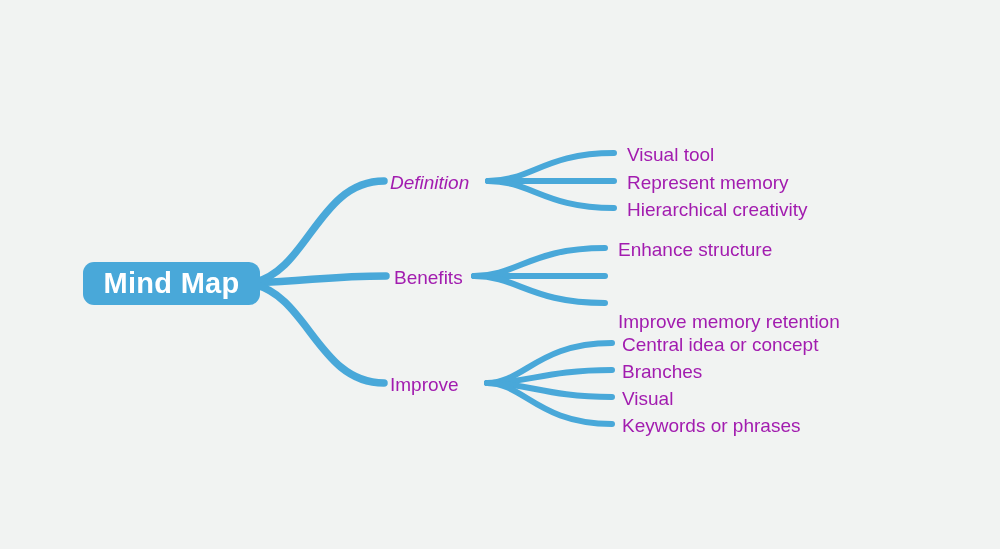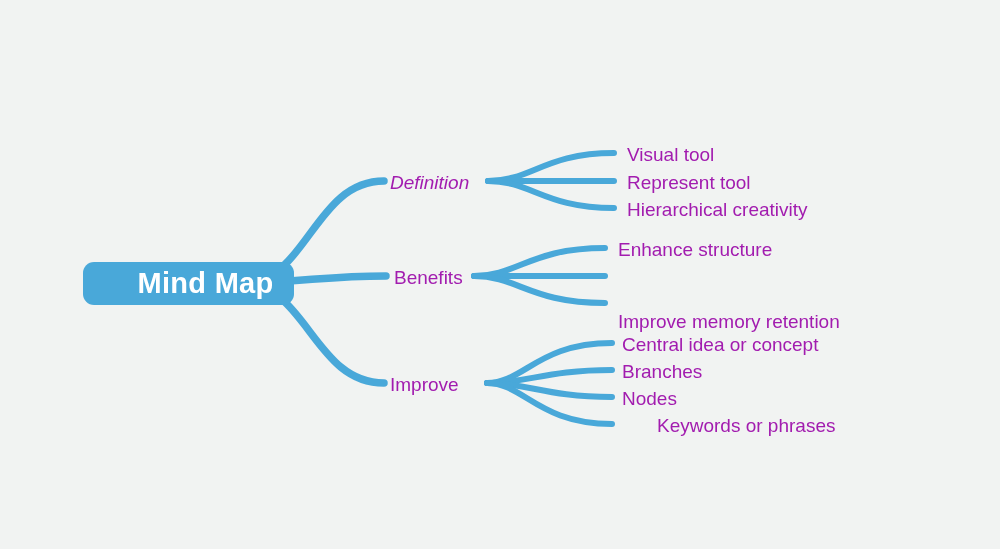--- a/index.html
+++ b/index.html
@@ -25,21 +25,20 @@
     background: #49a8d9;
     border-radius: 11px;
     display: flex;
     align-items: center;
     justify-content: center;
     color: #ffffff;
     font-size: 29px;
     font-weight: bold;
     letter-spacing: 0.3px;
     cursor: default;
-    padding-left: 34px;
   }
   .label {
     position: absolute;
     transform: translateY(-50%);
     color: #a21caf;
     font-size: 19px;
     line-height: 1;
     white-space: nowrap;
     cursor: default;
   }
@@ -71,24 +70,24 @@
 
   <div class="root-node">
     <span>Mind Map</span>
   </div>
 
   <div class="label" style="left:390px; top:182px;font-style:italic;">Definition</div>
   <div class="label" style="left:394px; top:277px;">Benefits</div>
   <div class="label" style="left:390px; top:384px;">Improve</div>
 
   <div class="label" style="left:627px; top:154px;">Visual tool</div>
-  <div class="label" style="left:627px; top:182px;">Represent tool</div>
+  <div class="label" style="left:627px; top:182px;">Represent memory</div>
   <div class="label" style="left:627px; top:209px;">Hierarchical creativity</div>
 
   <div class="label" style="left:618px; top:249px;">Enhance structure</div>
   <div class="label" style="left:618px; top:277px;margin-top:44px;">Improve memory retention</div>
 
   <div class="label" style="left:622px; top:344px;">Central idea or concept</div>
   <div class="label" style="left:622px; top:371px;">Branches</div>
-  <div class="label" style="left:622px; top:398px;">Nodes</div>
-  <div class="label" style="left:622px; top:425px;margin-left:35px;">Keywords or phrases</div>
+  <div class="label" style="left:622px; top:398px;">Visual</div>
+  <div class="label" style="left:622px; top:425px;">Keywords or phrases</div>
 
 </div>
 
 </body></html>

